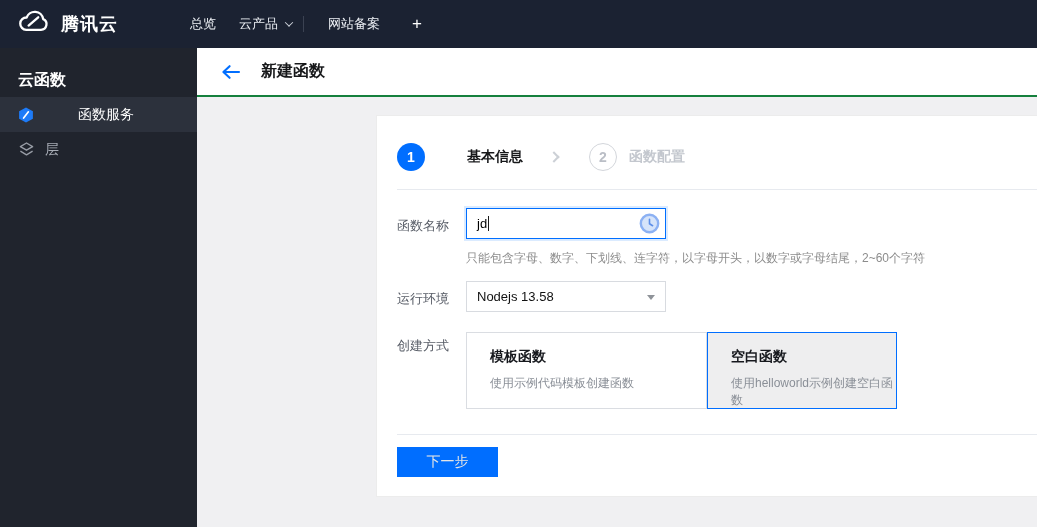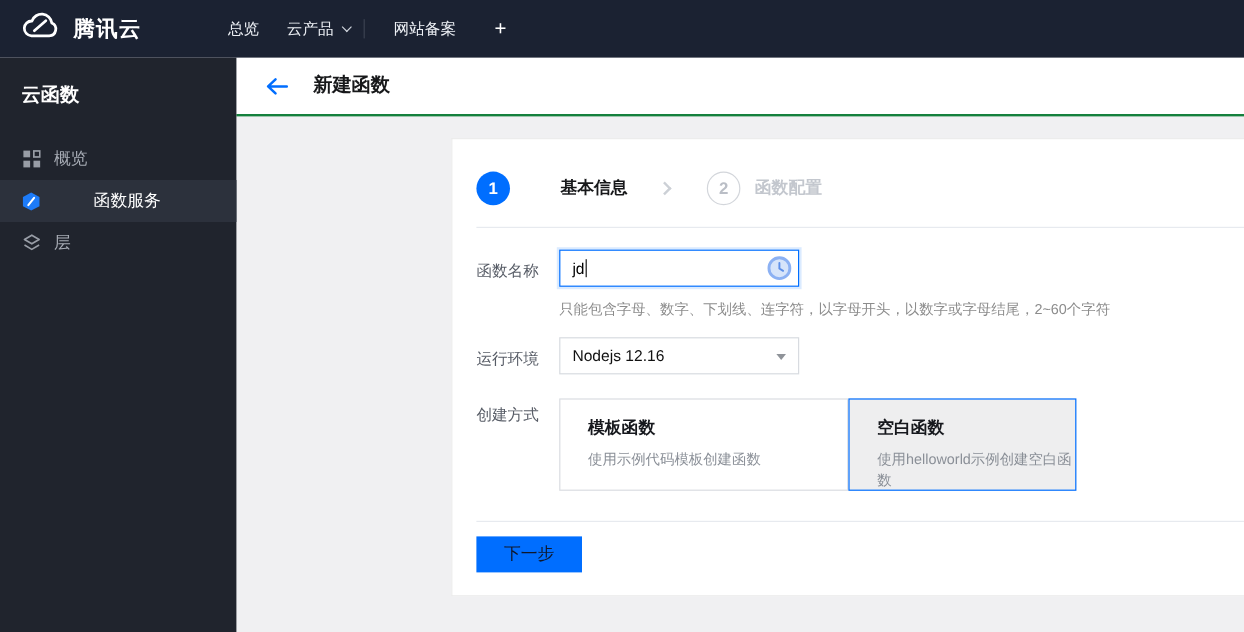--- a/index.html
+++ b/index.html
@@ -16,21 +16,21 @@
   .tn-overview { margin-right:23px; }
   .tn-caret { display:inline-block; width:6px; height:6px; border-right:1.5px solid #cdd2da;
               border-bottom:1.5px solid #cdd2da; transform:rotate(45deg) translate(-1px,-1px);
               margin-left:8px; }
   .tn-divider { width:1px; height:16px; background:#3b4252; margin:0 24px 0 11px; }
   .tn-icp { margin-right:32px; }
   .tn-plus { font-size:17px; font-weight:400; color:#fff; }
 
   
   .sidebar { position:absolute; left:0; top:48px; width:197px; bottom:0; background:#20242d; z-index:20; }
-  .sidebar-title { color:#fff; font-size:16px; font-weight:bold; padding:21px 0 0 18px; margin-bottom:24px; line-height:22px; }
+  .sidebar-title { color:#fff; font-size:16px; font-weight:bold; padding:21px 0 0 18px; margin-bottom:6px; line-height:22px; }
   .side-item { height:35px; display:flex; align-items:center; padding-left:18px; gap:11px;
                font-size:14px; color:#a7acb5; cursor:pointer; }
   .side-item.selected { background:#2c313c; color:#ffffff;gap:44px; }
   .side-icon { display:flex; width:16px; justify-content:center; }
 
   
   .main { position:absolute; left:197px; top:48px; right:0; bottom:0; background:#f0f0f2; }
   .main-header { position:absolute; top:0; left:0; right:0; height:49px; background:#fff;
                  border-bottom:2px solid #15803d; display:flex; align-items:center; }
   .back-btn { margin-left:24px; cursor:pointer; display:flex; align-items:center; }
@@ -75,22 +75,22 @@
                   border-left:4.5px solid transparent; border-right:4.5px solid transparent;
                   border-top:5.5px solid #8f9399; }
 
   .method-cards { position:absolute; left:89px; top:216px; display:flex; }
   .m-card { width:241px; height:77px; border:1px solid #dadde2; background:#fff;
             padding:15px 0 0 23px; cursor:pointer; }
   .m-card.selected { width:190px; border:1px solid #006eff; background:#eeeeef; }
   .m-title { font-size:14px; font-weight:bold; color:#16181d; }
   .m-desc { margin-top:9px; font-size:12px; color:#8a8f97; }
 
-  .next-btn { position:absolute; left:20px; top:331px; width:88px; height:30px; background:#006eff;
-              color:#0f172a; font-size:14px; border:none; cursor:pointer;
+  .next-btn { position:absolute; left:20px; top:331px; width:101px; height:30px; background:#006eff;
+              color:#e5e5e5; font-size:14px; border:none; cursor:pointer;
               font-family:Liberation Mono, monospace; }
 </style>
 </head>
 <body>
 
 <div class="topbar">
   <div class="logo">
     <span>
       <svg width="36" height="26" viewBox="0 0 36 26">
         <path d="M10.4 20.8 h14.6 a5.6 5.6 0 0 0 2.2-10.7 a8.6 8.6 0 0 0-16.6-1.6 a6.1 6.1 0 0 0-.4 12.3 z" fill="none" stroke="#ffffff" stroke-width="2.3" stroke-linejoin="round" stroke-linecap="round"></path>
@@ -107,31 +107,20 @@
     </span>
     <span class="tn-divider"></span>
     <span class="topnav-item tn-icp">网站备案</span>
     <span class="topnav-item tn-plus">+</span>
   </div>
 </div>
 
 <div class="sidebar">
   <div class="sidebar-title">云函数</div>
 
-  <div class="side-item">
-    <span class="side-icon">
-      <svg width="15" height="15" viewBox="0 0 15 15">
-        <rect x="0.5" y="0.5" width="5.6" height="5.6" fill="#989da6"></rect>
-        <rect x="9.2" y="0.8" width="5" height="5" fill="none" stroke="#989da6" stroke-width="1.4"></rect>
-        <rect x="0.5" y="8.9" width="5.6" height="5.6" fill="#989da6"></rect>
-        <rect x="8.9" y="8.9" width="5.6" height="5.6" fill="#989da6"></rect>
-      </svg>
-    </span>
-    <span>概览</span>
-  </div>
 
   <div class="side-item selected">
     <span class="side-icon">
       <svg width="16" height="16" viewBox="0 0 16 16">
         <polygon points="8,0.5 14.9,4.2 14.9,11.8 8,15.5 1.1,11.8 1.1,4.2" fill="#1d7bf8"></polygon>
         <path d="M5.6 11 L10.4 4.8" stroke="#ffffff" stroke-width="1.7" stroke-linecap="round"></path>
       </svg>
     </span>
     <span>函数服务</span>
   </div>
@@ -182,21 +171,21 @@
         <svg width="21" height="21" viewBox="0 0 21 21">
           <circle cx="10.5" cy="10.5" r="8.7" fill="#d6e4fa" stroke="#8cb1f3" stroke-width="2.4"></circle>
           <path d="M10.5 6.2 V10.8 L13.6 12.7" fill="none" stroke="#5d8fe8" stroke-width="1.6" stroke-linecap="round"></path>
         </svg>
       </span>
     </div>
     <div class="hint">只能包含字母、数字、下划线、连字符，以字母开头，以数字或字母结尾，2~60个字符</div>
 
     <div class="form-label lbl-runtime">运行环境</div>
     <div class="select">
-      <span>Nodejs 12.16</span>
+      <span>Nodejs 13.58</span>
       <span class="select-caret"></span>
     </div>
 
     <div class="form-label lbl-method">创建方式</div>
     <div class="method-cards">
       <div class="m-card">
         <div class="m-title">模板函数</div>
         <div class="m-desc">使用示例代码模板创建函数</div>
       </div>
       <div class="m-card selected">

